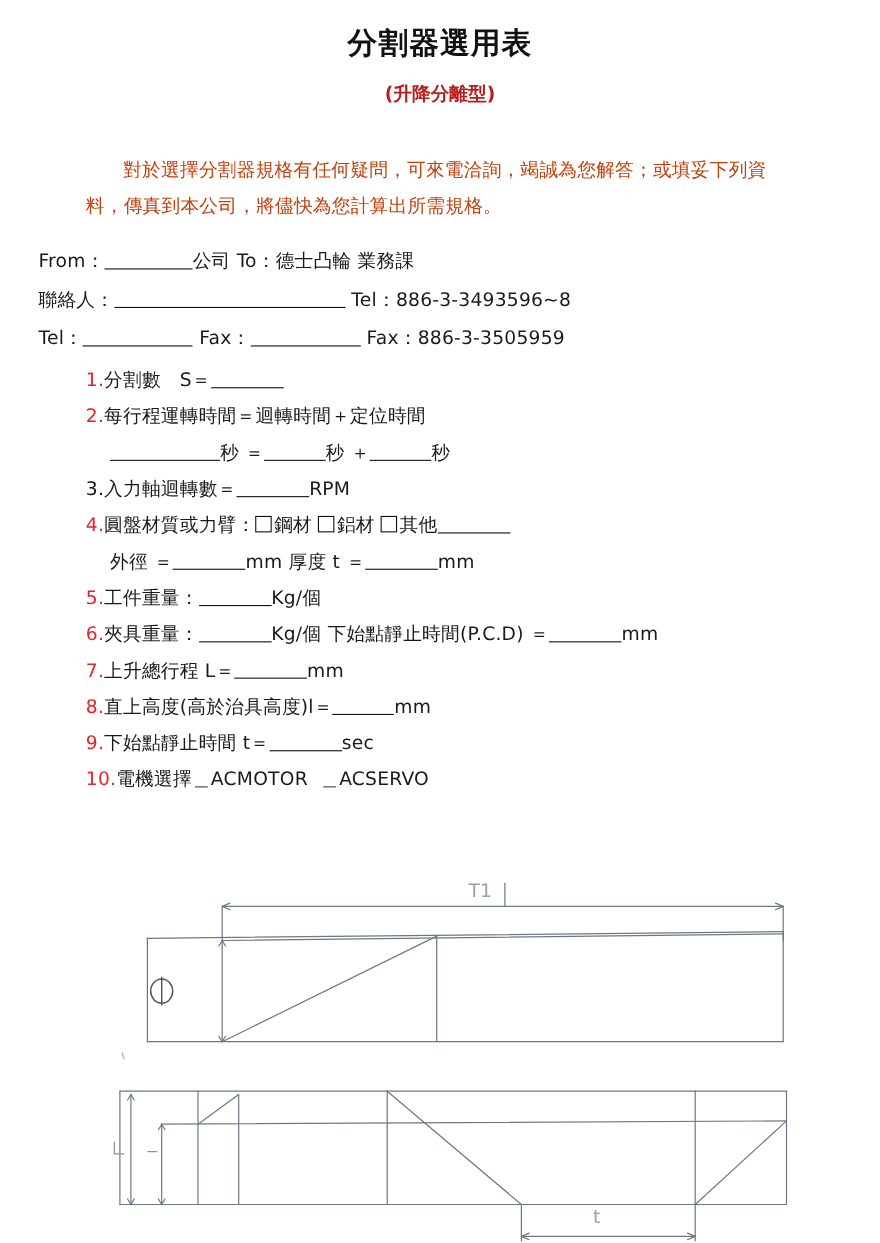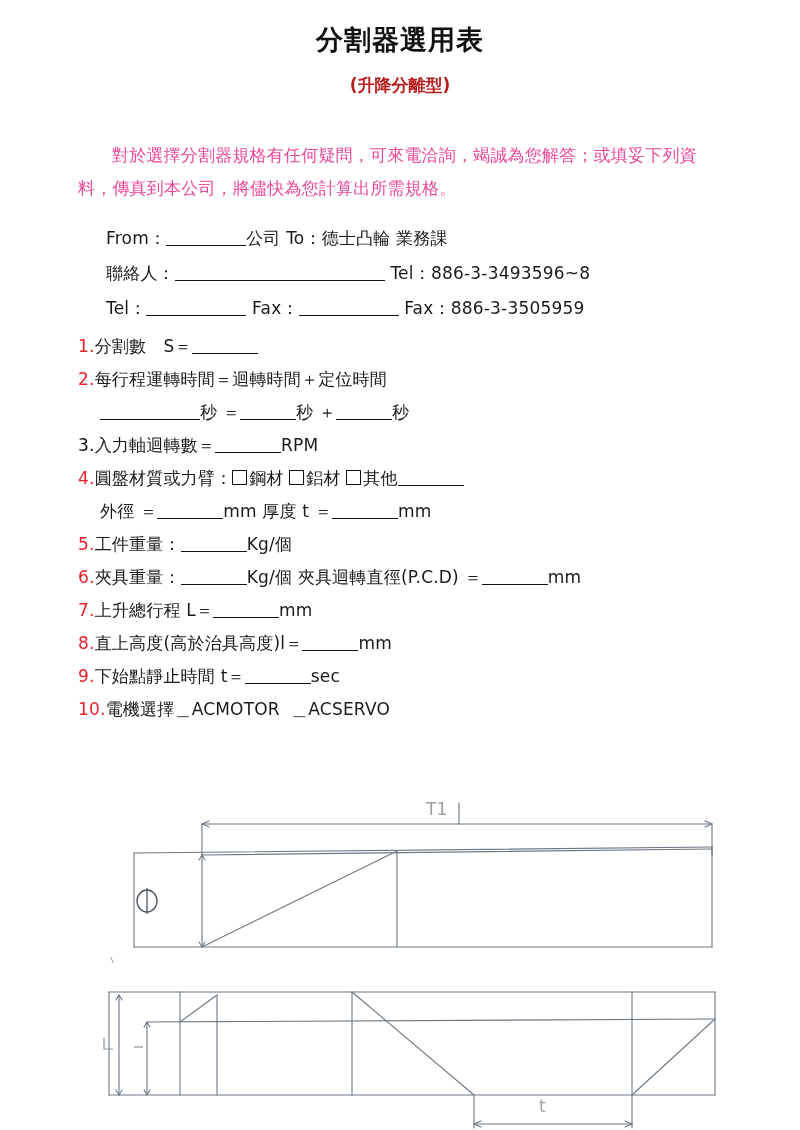--- a/index.html
+++ b/index.html
@@ -44,35 +44,34 @@
     color: #b91c1c;
     font-weight: bold;
   }
 
   
   .body-block {
     margin: 0;
     padding: 42px 70px 0 78px;
     font-size: 17px;
     line-height: 33px;
-    color: #ec4899;
+    color: #c2410c;
   }
   .para {
     text-indent: 2em;
     margin: 0 0 0 0;
     font-size: 17px;
     line-height: 33px;
     letter-spacing: 0.2px;
   }
 
   .contact-block {
-    padding: 16px 70px 0 78px;
+    padding: 16px 70px 0 35px;
     font-size: 17px;
     line-height: 35px;
-    margin-left: 28px;
   }
   .contact-line {
     white-space: nowrap;
     letter-spacing: 0.2px;
   }
 
   
   .blank {
     display: inline-block;
     border-bottom: 1.4px solid #111;
@@ -199,21 +198,21 @@
       <span>外徑 ＝</span><span class="blank b-md"></span><span>mm</span>
       <span>厚度 t ＝</span><span class="blank b-md"></span><span>mm</span>
     </div>
 
     <div class="item">
       <span class="num">5.</span><span>工件重量：</span><span class="blank b-md"></span><span>Kg/個</span>
     </div>
 
     <div class="item">
       <span class="num">6.</span><span>夾具重量：</span><span class="blank b-md"></span><span>Kg/個</span>
-      <span>夾具迴轉直徑(P.C.D) ＝</span><span class="blank b-md"></span><span>mm</span>
+      <span>下始點靜止時間(P.C.D) ＝</span><span class="blank b-md"></span><span>mm</span>
     </div>
 
     <div class="item">
       <span class="num">7.</span><span>上升總行程 L＝</span><span class="blank b-md"></span><span>mm</span>
     </div>
 
     <div class="item">
       <span class="num">8.</span><span>直上高度(高於治具高度)l＝</span><span class="blank b-sm"></span><span>mm</span>
     </div>
 

